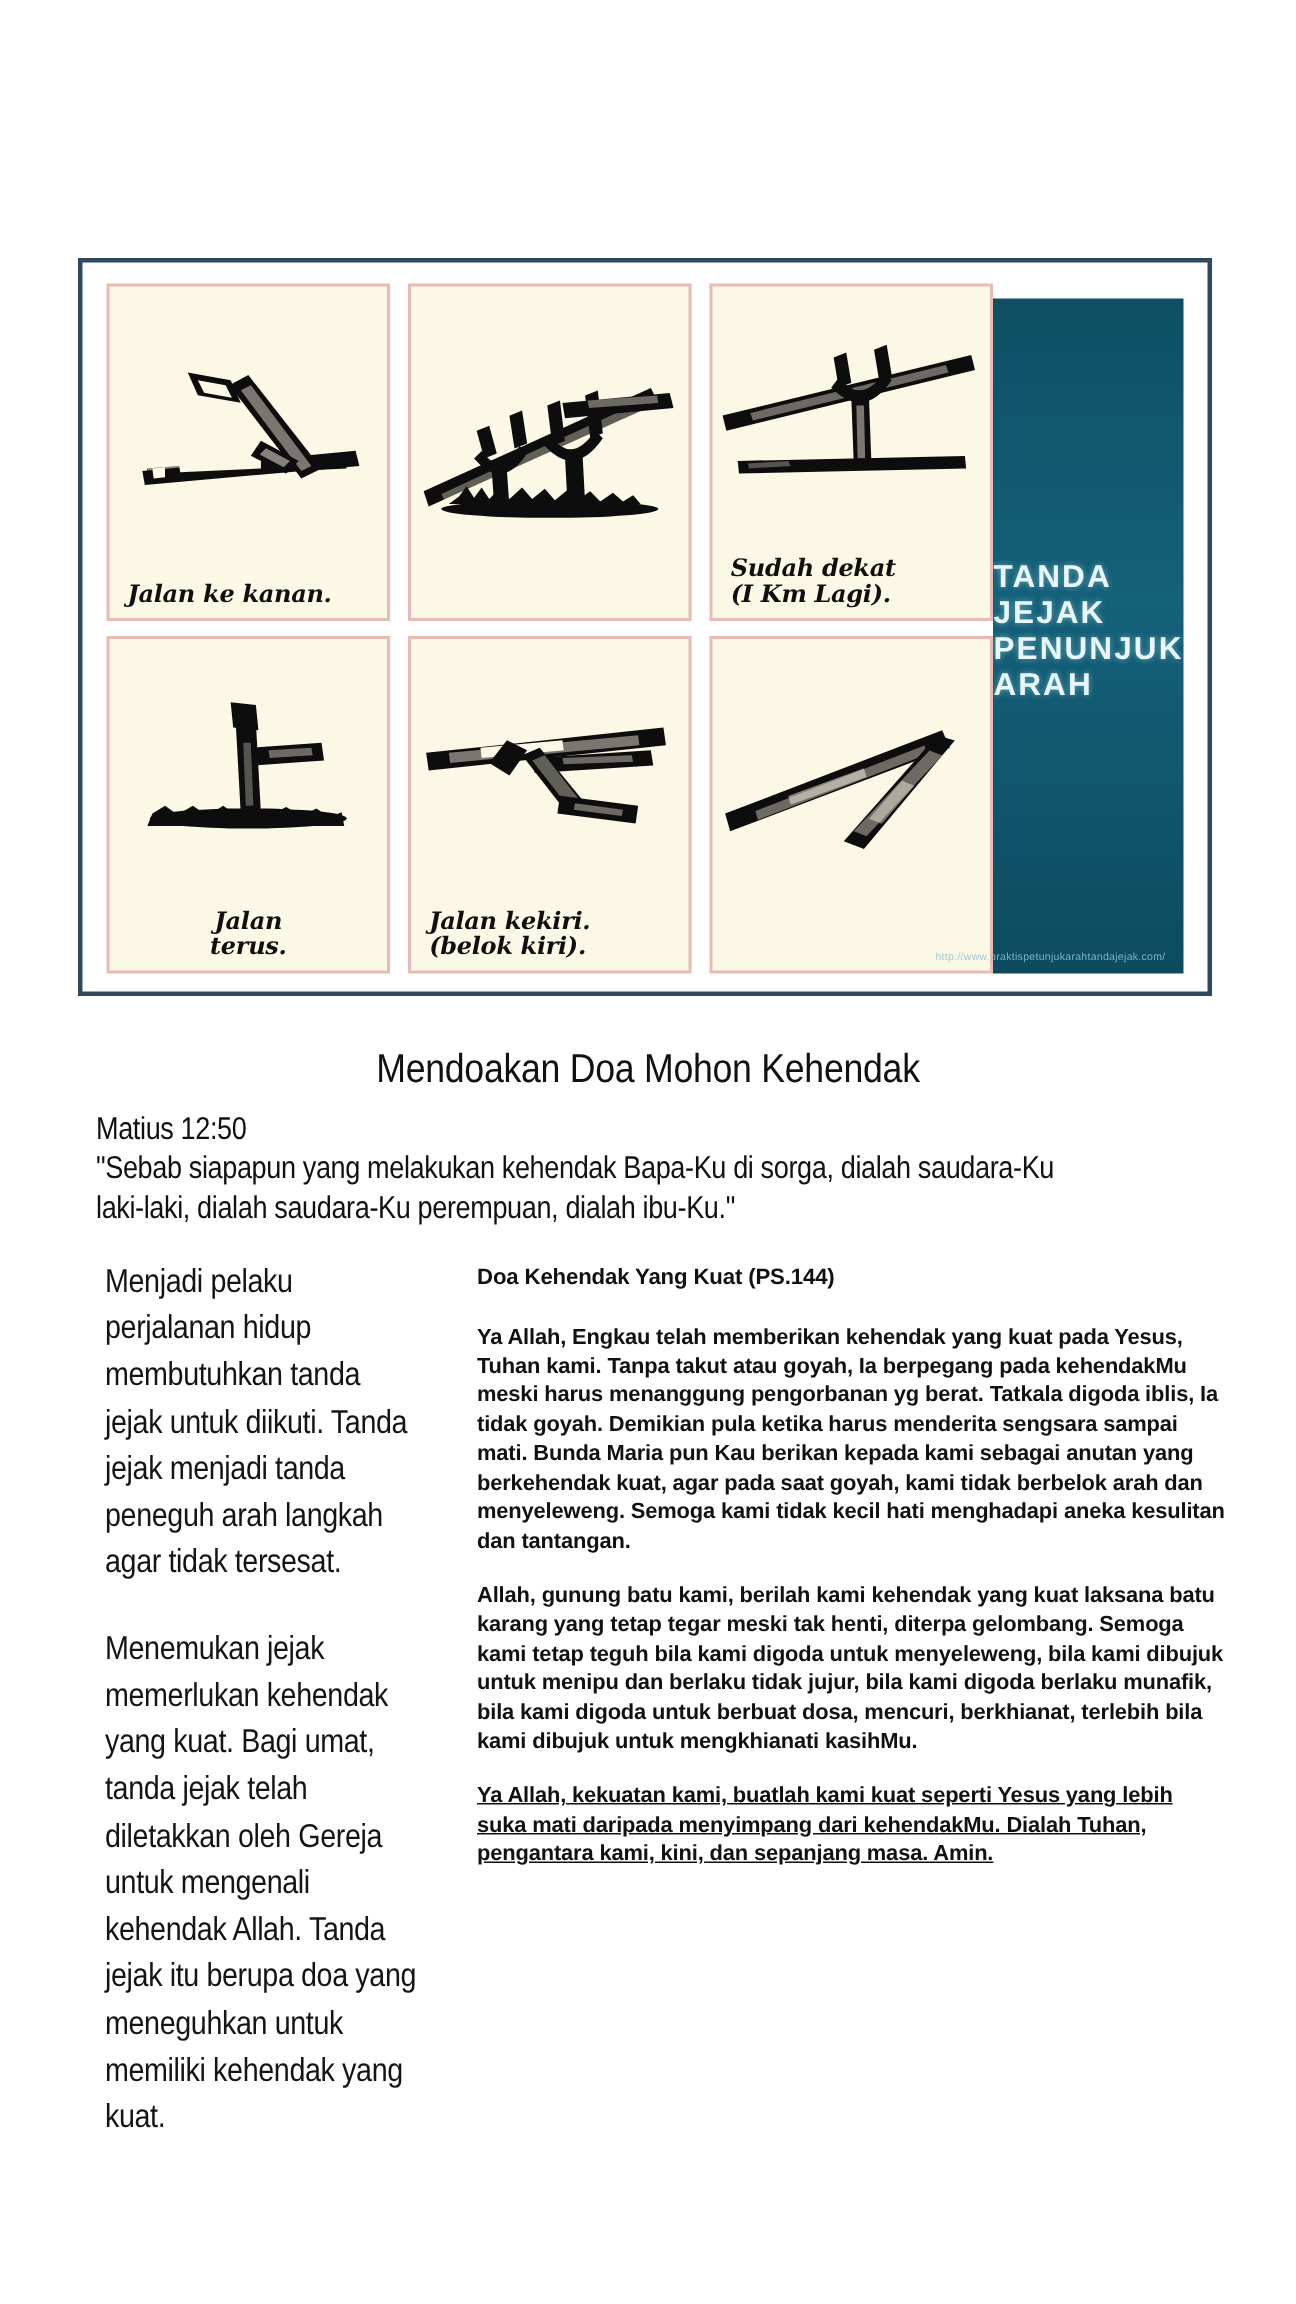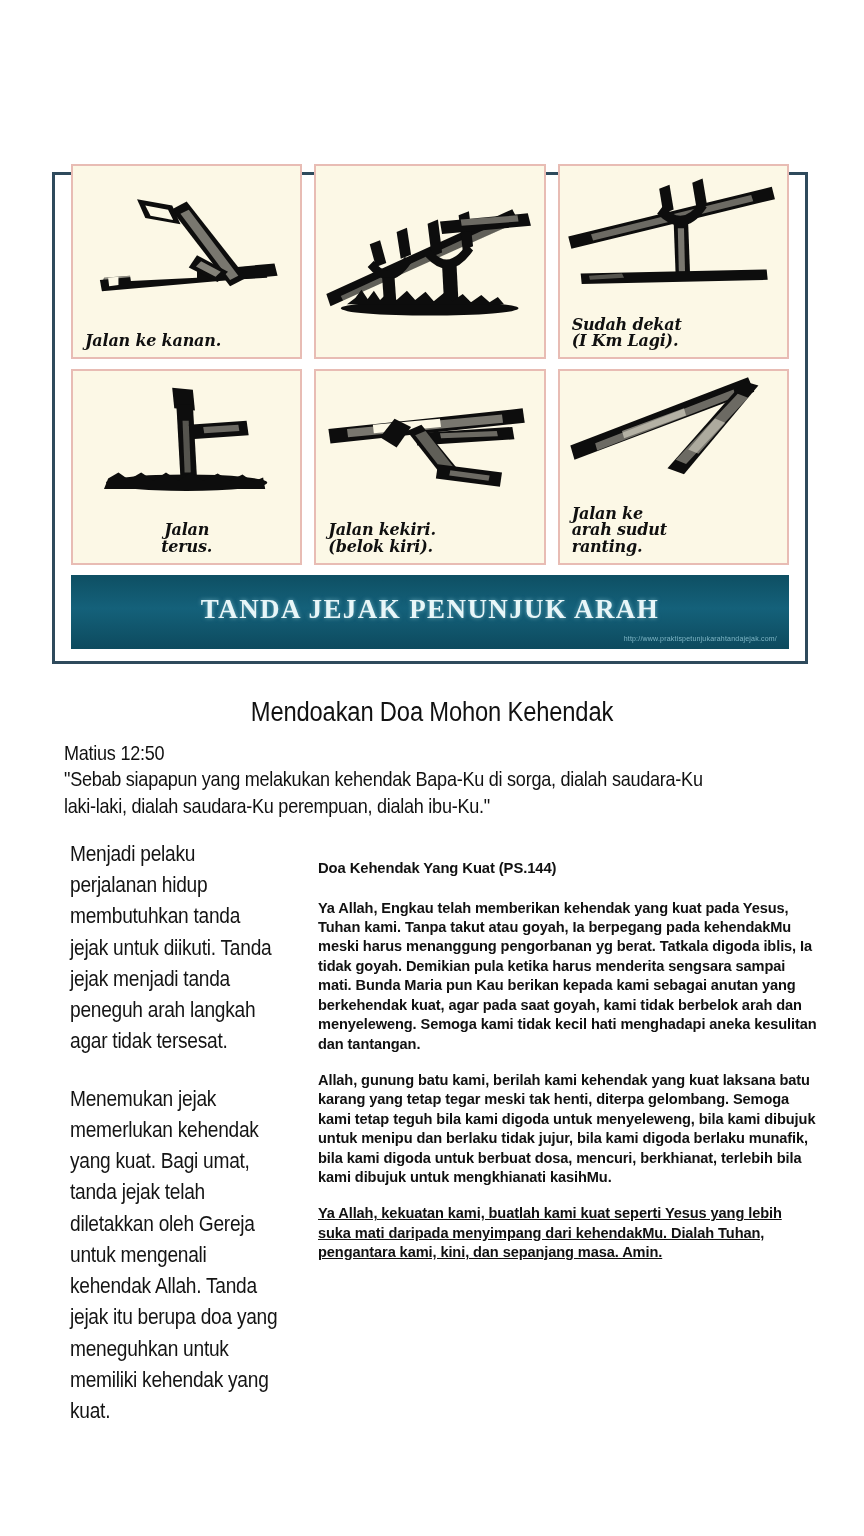--- a/index.html
+++ b/index.html
@@ -30,21 +30,21 @@
     border: 3px solid #2e4a5c;
     padding: 6px;
   }
 
   .figure-inner {
     width: 100%;
     height: 100%;
     background: #ffffff;
     padding: 8px 10px 6px 10px;
     display: flex;
-    flex-direction: column;
+    flex-direction: row;
     justify-content: flex-end;
   }
 
   .panel-grid {
     display: grid;
     grid-template-columns: repeat(3, 1fr);
     grid-template-rows: repeat(2, 1fr);
     gap: 10px 12px;
     flex: 1 1 auto;
   }
@@ -86,23 +86,23 @@
     background: #13586d;
     background: linear-gradient(180deg, #0e4f63 0%, #14617a 45%, #0d4a5e 100%);
     position: relative;
     display: flex;
     align-items: center;
     justify-content: center;
   }
 
   .banner-title {
     color: #e8f6f8;
-    font-family: Liberation Serif, serif;
+    font-family: Liberation Sans, sans-serif;
     font-weight: bold;
-    font-size: 27px;
+    font-size: 21px;
     letter-spacing: 1.4px;
     text-shadow: 0 0 4px rgba(180,230,240,0.55);
     margin-top: -6px;
   }
 
   .banner-url {
     position: absolute;
     right: 12px;
     bottom: 7px;
     color: #8fc5d3;
@@ -161,21 +161,21 @@
     position: absolute;
     left: 318px; top: 843px;
     width: 500px;
     font-family: "Liberation Sans", sans-serif;
     font-weight: bold;
     font-size: 14.6px;
     line-height: 1.33;
     color: #111111;
     letter-spacing: -0.1px;
   }
-  .col-right .prayer-heading { margin: 16px 0 20px 0; font-size: 14.8px; }
+  .col-right .prayer-heading { margin: 0 0 20px 0; font-size: 14.8px; }
   .col-right p { margin: 0 0 17px 0; }
   .col-right p:last-child { margin-bottom: 0; text-decoration: underline; }
 </style>
 </head>
 <body>
 
 <div id="page">
 
   <div class="figure">
     <div class="figure-inner">
@@ -297,25 +297,20 @@
               <g fill="#0d0d0d">
                 <path d="M10 72 L182 6 L188 20 L14 86 Z"></path>
                 <path d="M34 70 L168 18 L170 25 L36 77 Z" fill="#fcf8e6" opacity="0.4"></path>
                 <path d="M60 58 L120 36 L122 43 L62 65 Z" fill="#fcf8e6" opacity="0.5"></path>
                 <path d="M178 10 L192 14 L120 100 L104 94 Z"></path>
                 <path d="M172 22 L182 26 L122 90 L112 86 Z" fill="#fcf8e6" opacity="0.4"></path>
                 <path d="M150 46 L160 50 L134 80 L124 76 Z" fill="#fcf8e6" opacity="0.45"></path>
               </g>
             </svg>
           </div>
-          <div class="panel-caption indent">
-            <span>Jalan ke</span><br>
-            <span>arah sudut</span><br>
-            <span>ranting.</span>
-          </div>
         </div>
 
       </div>
 
       <div class="banner">
         <div class="banner-title">TANDA JEJAK PENUNJUK ARAH</div>
         <div class="banner-url">http://www.praktispetunjukarahtandajejak.com/</div>
       </div>
 
     </div>

